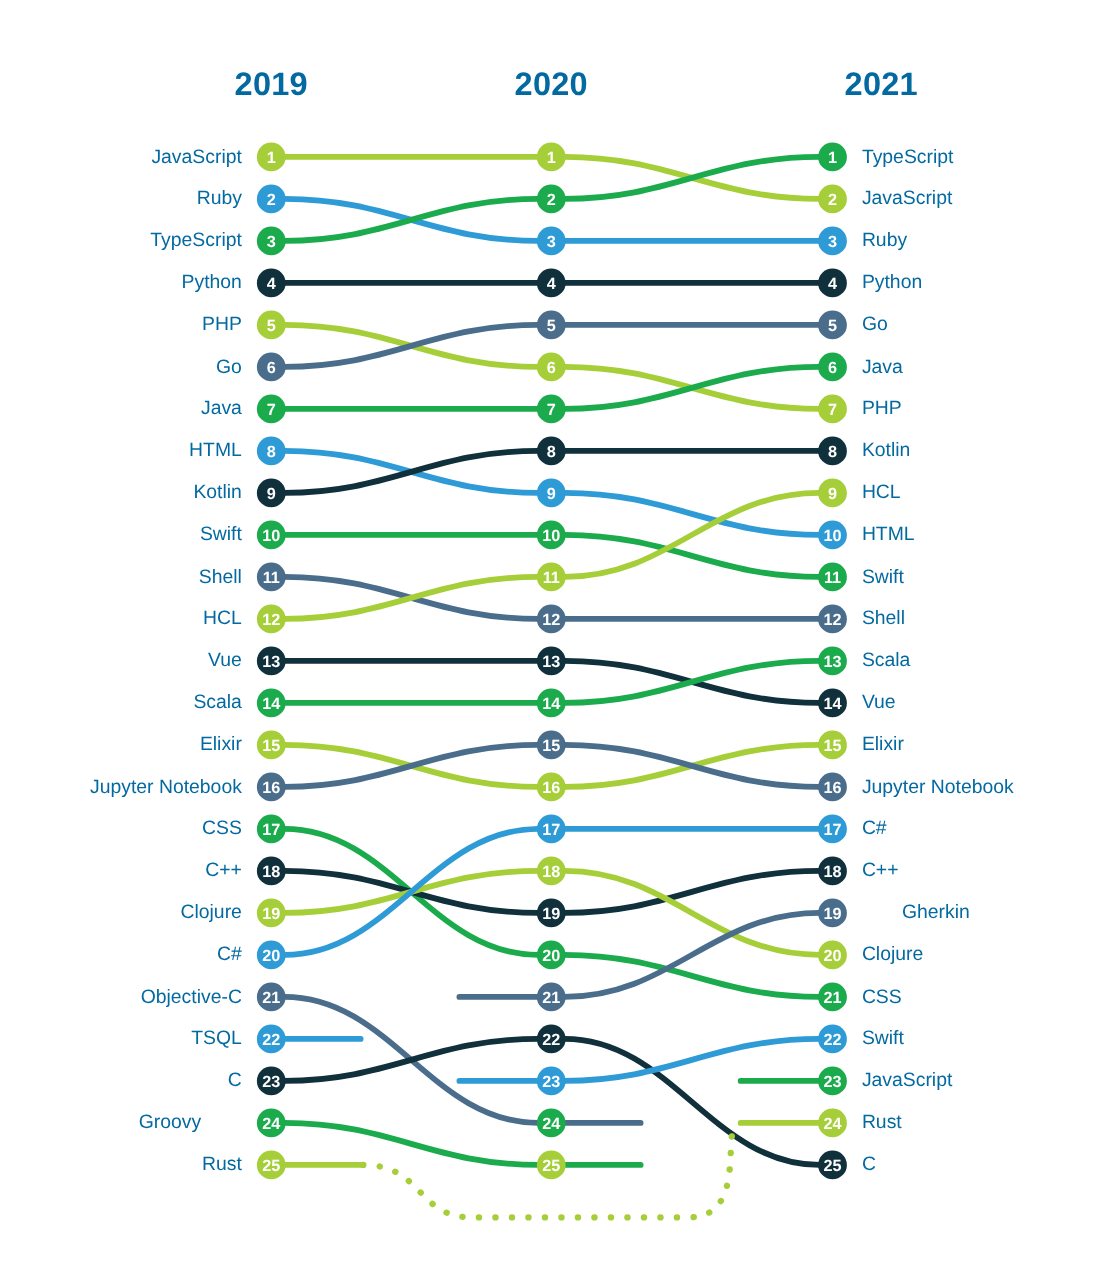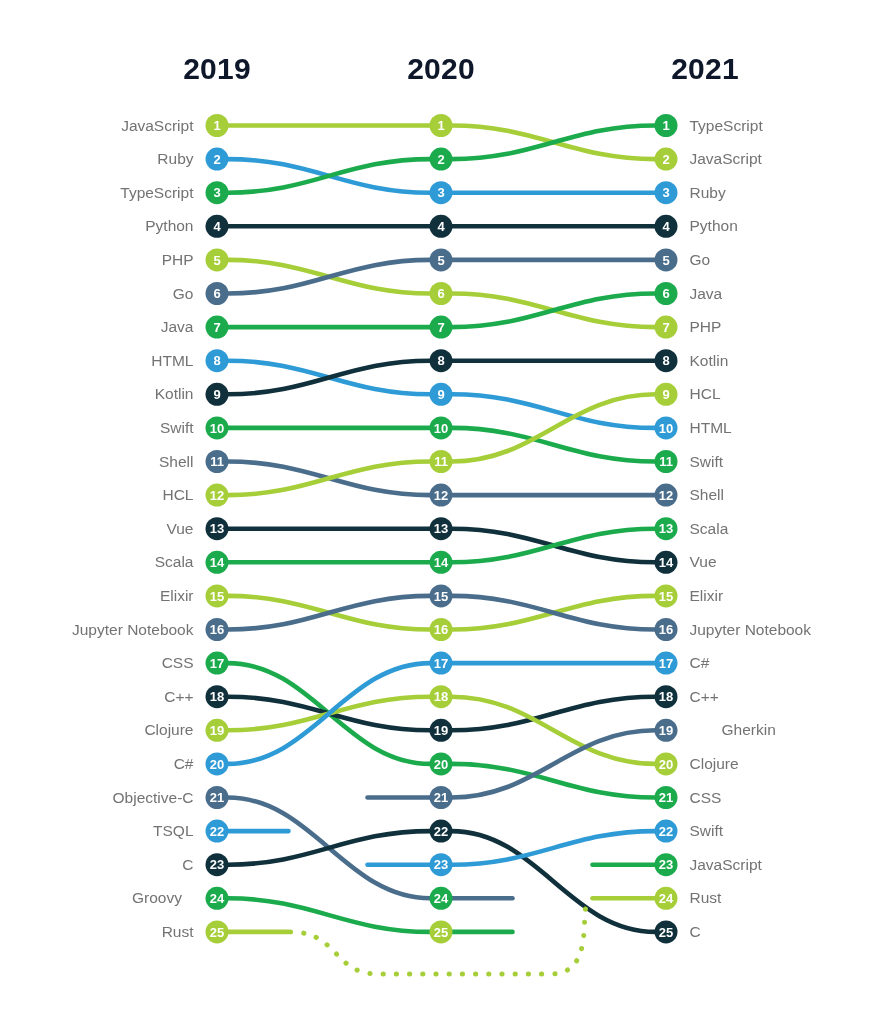--- a/index.html
+++ b/index.html
@@ -1,22 +1,22 @@
 <!DOCTYPE html>
 <html><head>
 <meta charset="utf-8">
 <style>
   html,body{margin:0;padding:0;background:#ffffff;}
   body{width:879px;height:1024px;position:relative;overflow:hidden;
        font-family:"Liberation Sans",sans-serif;-webkit-font-smoothing:antialiased;}
   #chart-root{position:absolute;inset:0;}
   svg#bump{position:absolute;left:0;top:0;width:879px;height:1024px;}
-  .year-hdr{position:absolute;font-size:30px;font-weight:bold;color:#0f172a;
+  .year-hdr{position:absolute;font-size:26px;font-weight:bold;color:#0369a1;
             letter-spacing:.2px;white-space:nowrap;transform:translateX(-50%);}
-  .row-label{position:absolute;font-size:15.5px;color:#737373;white-space:nowrap;
+  .row-label{position:absolute;font-size:15.5px;color:#0369a1;white-space:nowrap;
              transform:translateY(-50%);}
   .row-label.left{text-align:right;}
   .row-label.right{text-align:left;}
   .node-num{font-size:13px;font-weight:bold;fill:#ffffff;
             font-family:"Liberation Sans",sans-serif;}
   .node-num.pale{fill:#ffffff;}
 </style>
 </head>
 <body>
 
@@ -405,21 +405,21 @@
       <div class="row-label left" style="top: 562.3px; right: 685.5px;">Scala</div>
       <div class="row-label left" style="top: 595.9px; right: 685.5px;">Elixir</div>
       <div class="row-label left" style="top: 629.5px; right: 685.5px;">Jupyter Notebook</div>
       <div class="row-label left" style="top: 663.1px; right: 685.5px;">CSS</div>
       <div class="row-label left" style="top: 696.7px; right: 685.5px;">C++</div>
       <div class="row-label left" style="top: 730.3px; right: 685.5px;">Clojure</div>
       <div class="row-label left" style="top: 763.9px; right: 685.5px;">C#</div>
       <div class="row-label left" style="top: 797.5px; right: 685.5px;">Objective-C</div>
       <div class="row-label left" style="top: 831.1px; right: 685.5px;">TSQL</div>
       <div class="row-label left" style="top: 864.7px; right: 685.5px;">C</div>
-      <div class="row-label left" style="top: 898.3px; right: 697px;">Groovy</div>
+      <div class="row-label left" style="top: 898.3px; right: 718px;">Groovy</div>
       <div class="row-label left" style="top: 931.9px; right: 685.5px;">Rust</div>
     </div>
   <div id="right-labels">
       <div class="row-label right" style="top: 125.5px; left: 689.5px;">TypeScript</div>
       <div class="row-label right" style="top: 159.1px; left: 689.5px;">JavaScript</div>
       <div class="row-label right" style="top: 192.7px; left: 689.5px;">Ruby</div>
       <div class="row-label right" style="top: 226.3px; left: 689.5px;">Python</div>
       <div class="row-label right" style="top: 259.9px; left: 689.5px;">Go</div>
       <div class="row-label right" style="top: 293.5px; left: 689.5px;">Java</div>
       <div class="row-label right" style="top: 327.1px; left: 689.5px;">PHP</div>

